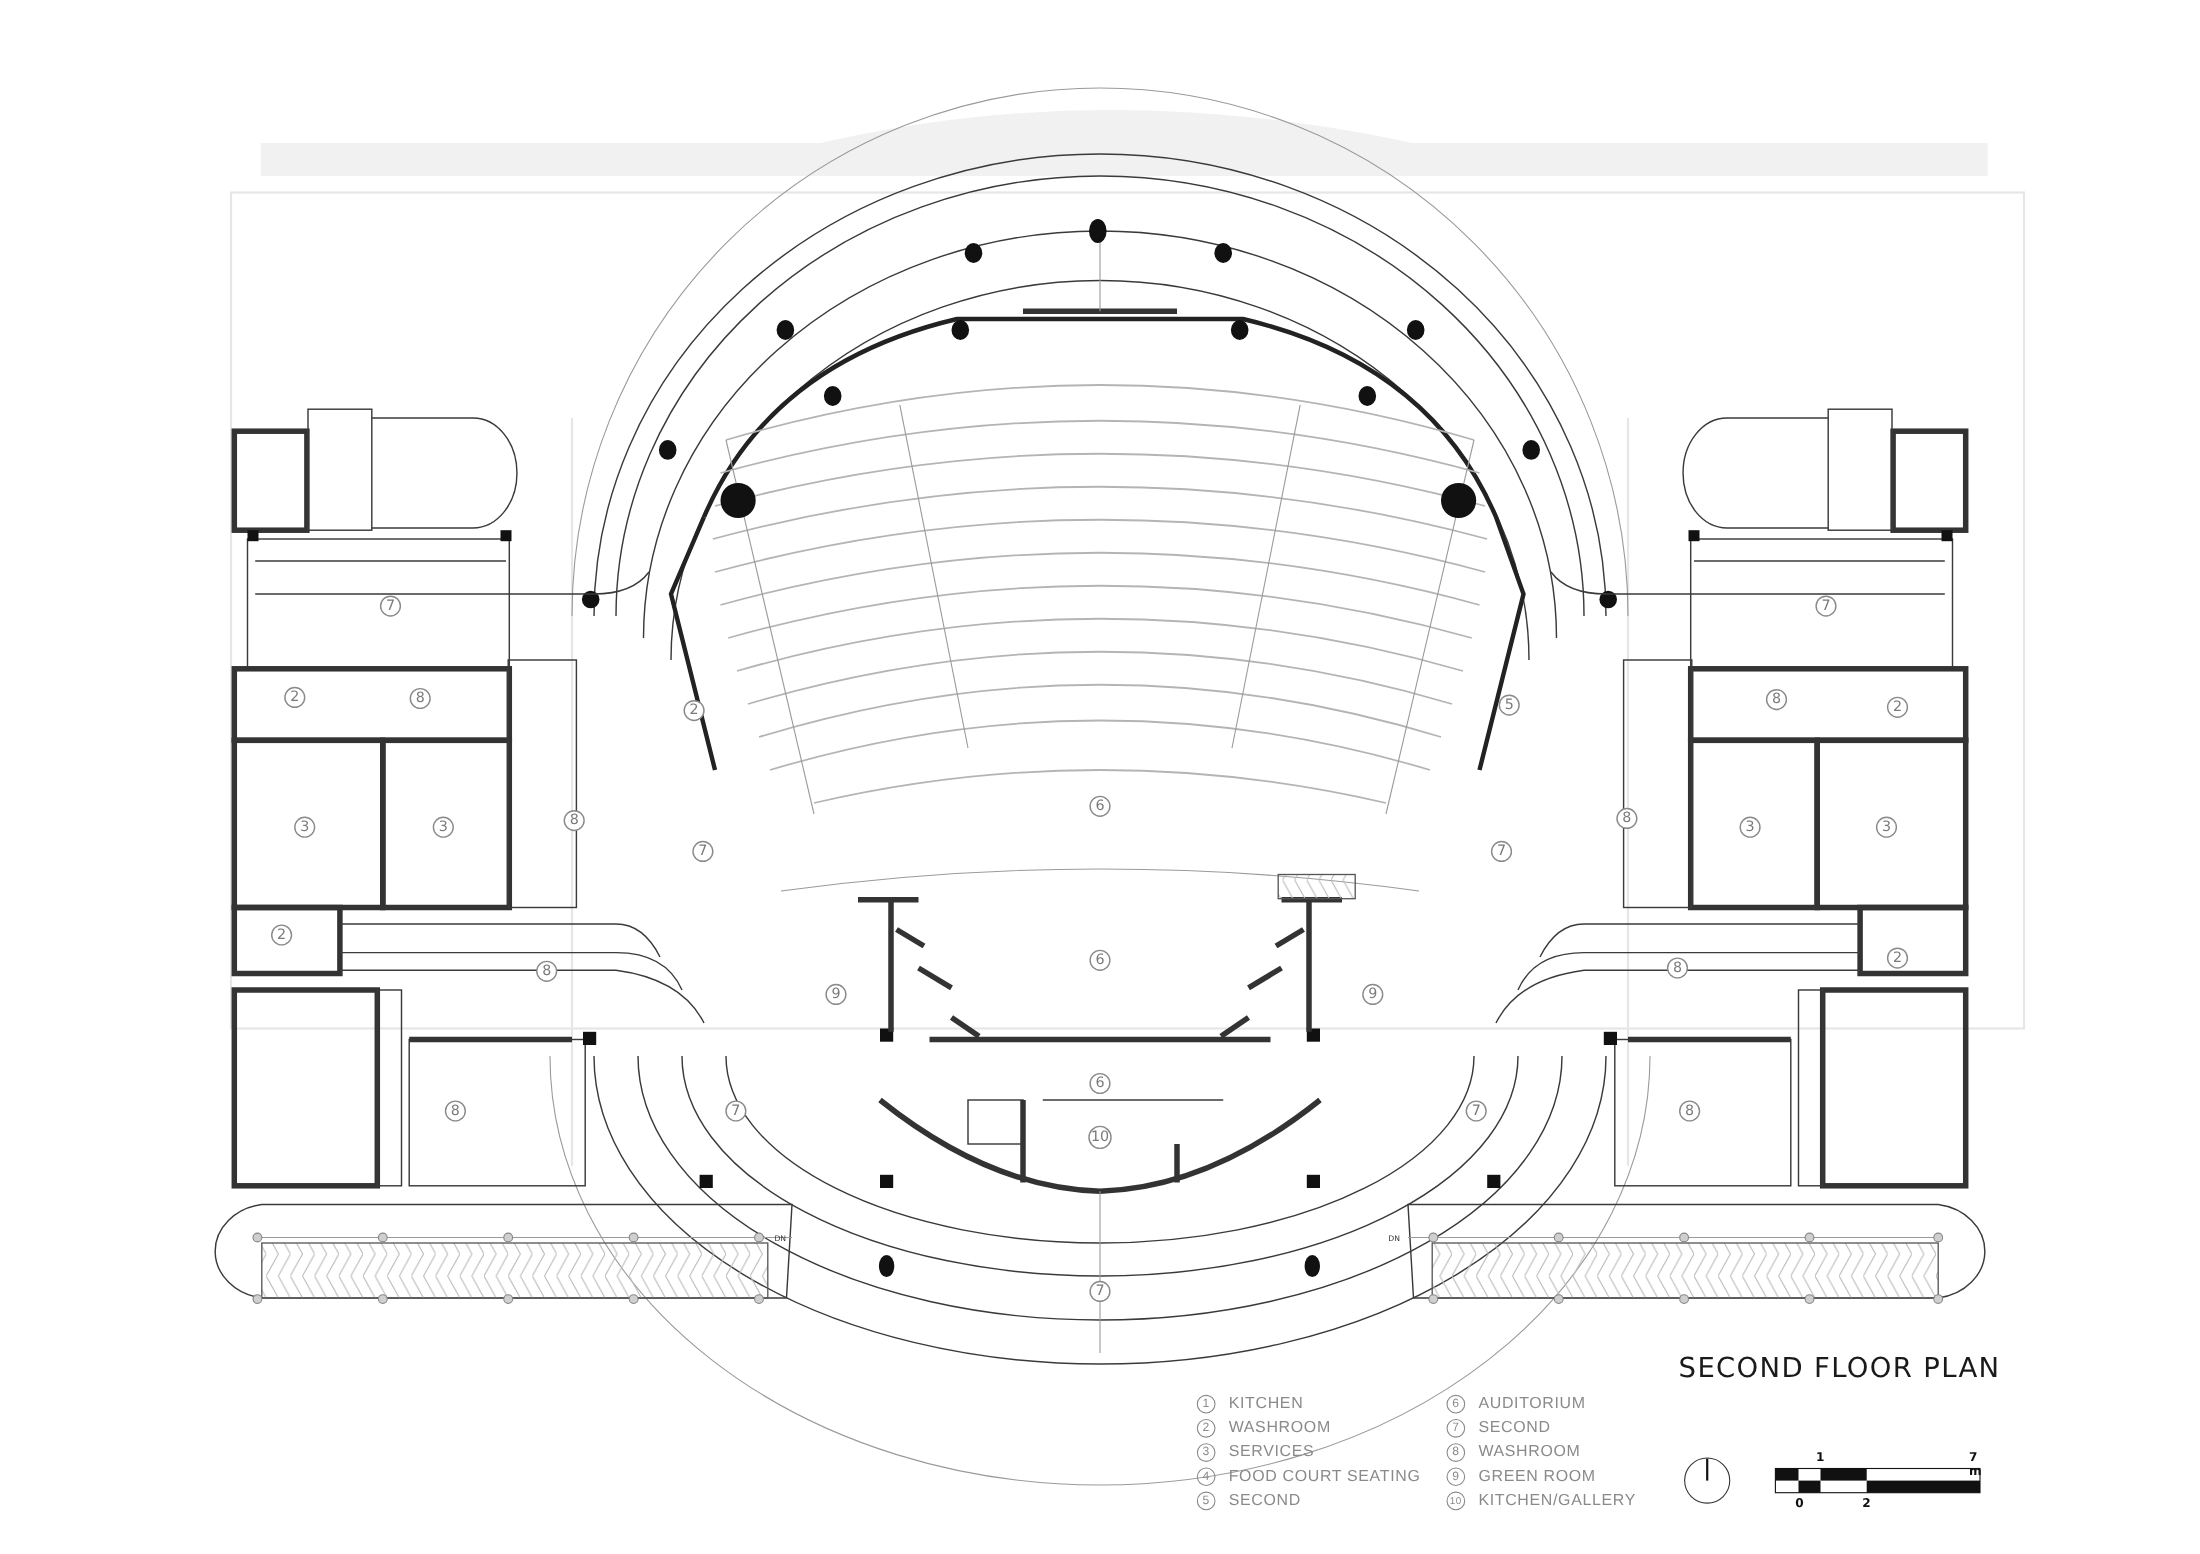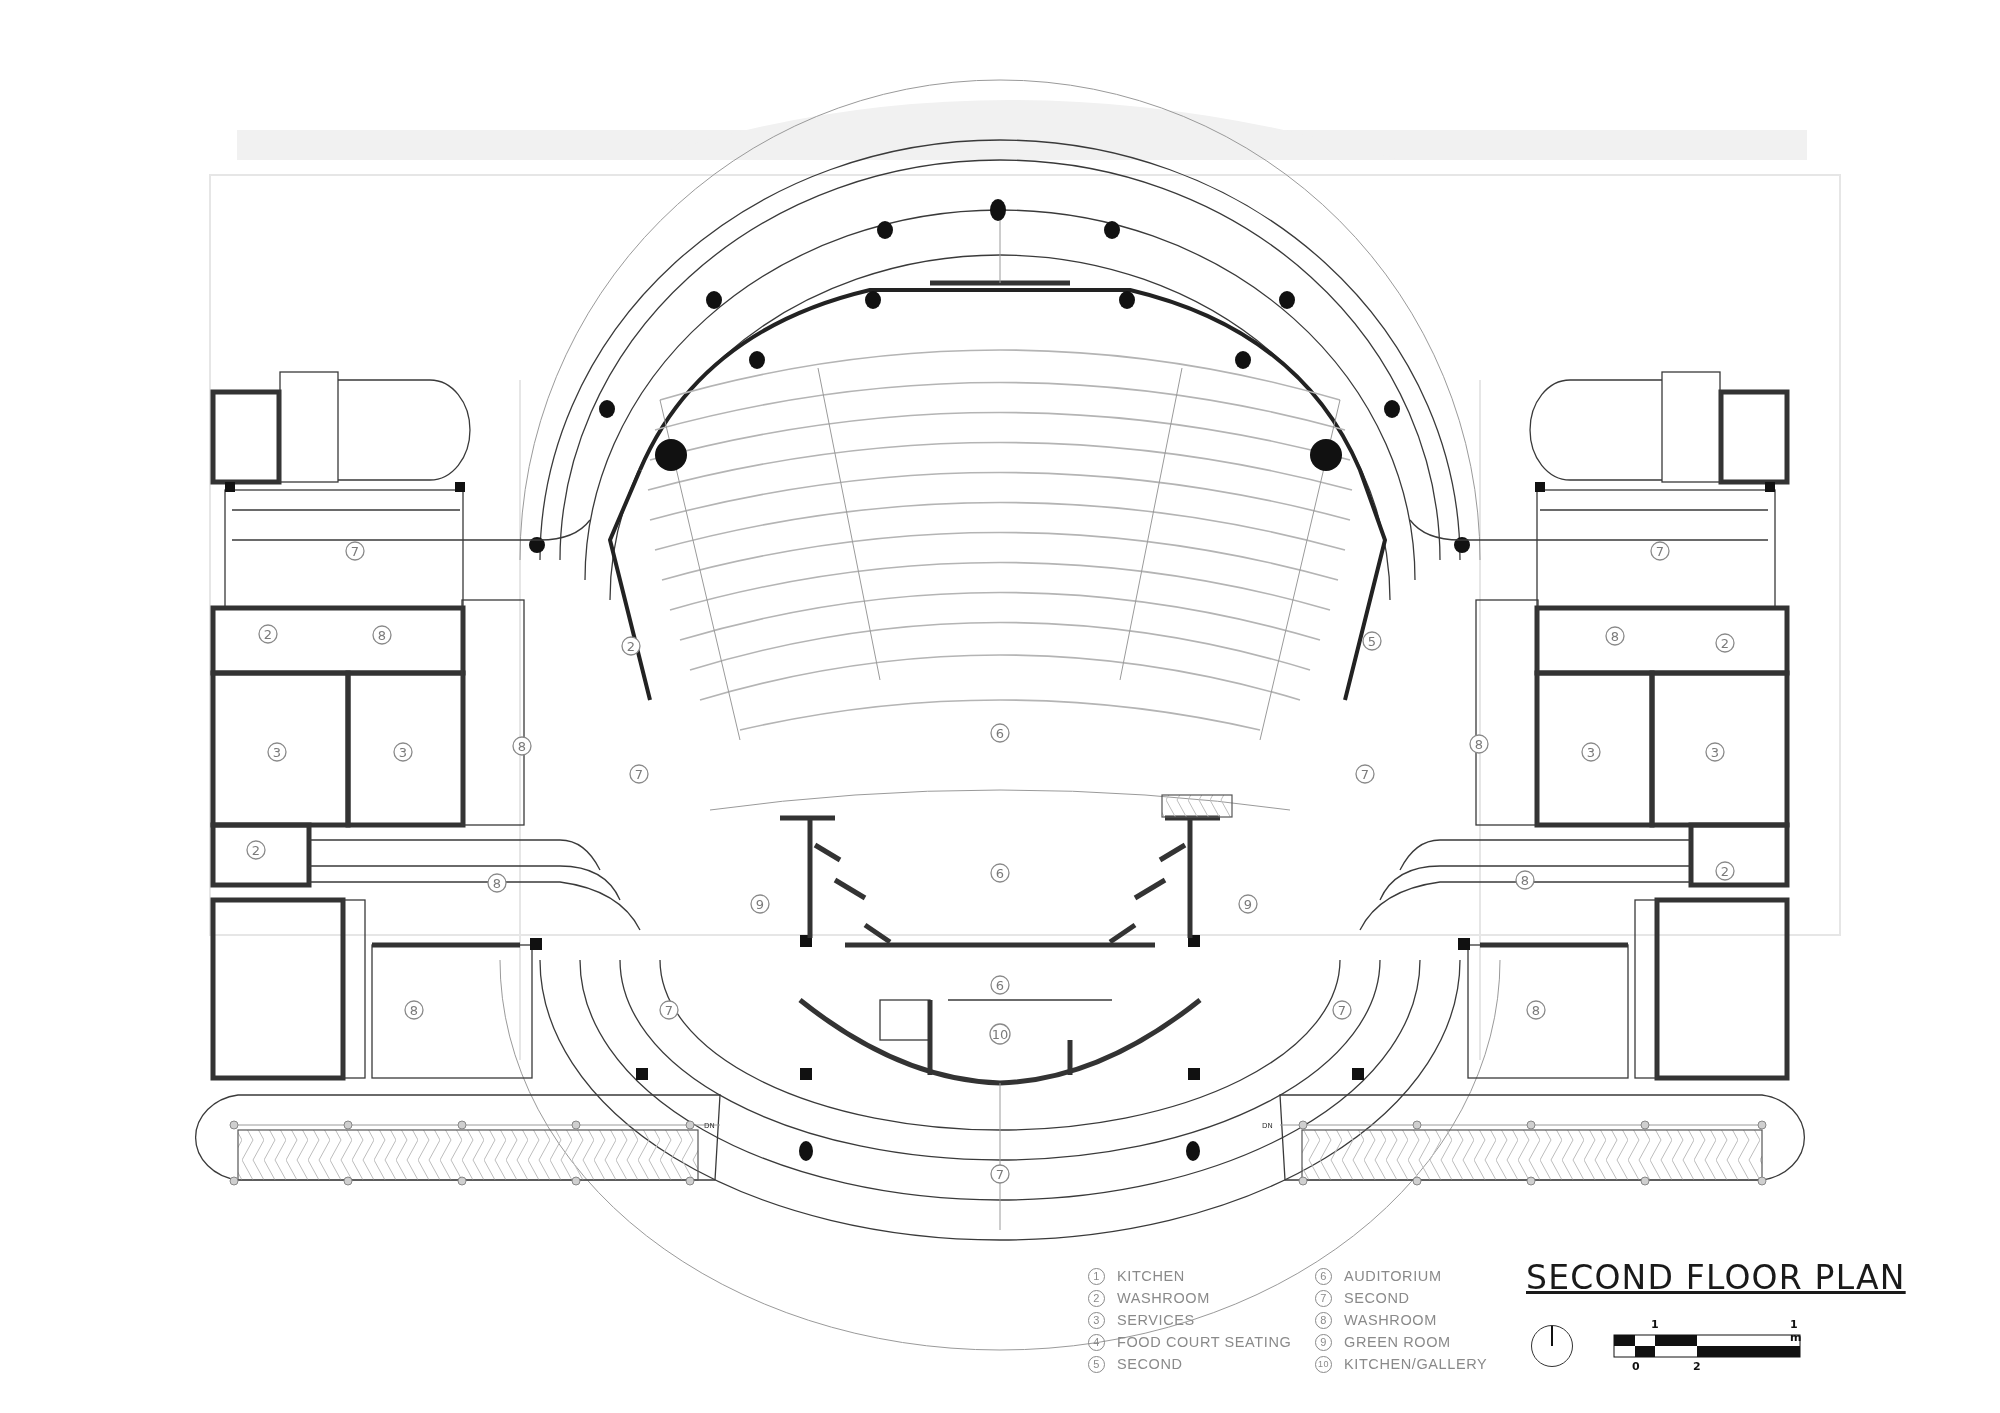--- a/index.html
+++ b/index.html
@@ -14,21 +14,21 @@
   .col { fill:#111; }
   .seat { fill:none; stroke:#b4b4b4; stroke-width:1.6; }
   .tag circle { fill:#fff; stroke:#8a8a8a; stroke-width:1.3; }
   .tag text { fill:#7a7a7a; font-size:13px; text-anchor:middle; dominant-baseline:central; font-family:"DejaVu Sans", sans-serif; }
   .hatch { fill:url(#chev); stroke:#555; stroke-width:1.2; }
 
   #legend { position:absolute; left:1088px; top:1265px; width:420px; }
   .leg-col { position:absolute; top:0; width:220px; }
   .leg-item { display:flex; align-items:center; height:22px; font-family:"Liberation Sans", sans-serif; font-size:14.5px; color:#8a8a8a; letter-spacing:0.6px; }
   .leg-num { display:inline-flex; width:17px; height:17px; border:1.3px solid #8a8a8a; border-radius:50%; align-items:center; justify-content:center; font-size:11px; margin-right:12px; box-sizing:border-box; }
-  #title { position:absolute; left:1526px; top:1258px; font-family:"DejaVu Sans", sans-serif; font-size:33px; color:#1a1a1a; letter-spacing:1.2px;text-decoration:underline; }
+  #title { position:absolute; left:1526px; top:1229px; font-family:"DejaVu Sans", sans-serif; font-size:25px; color:#1a1a1a; letter-spacing:1.2px; }
   #north { position:absolute; left:1531px; top:1325px; width:42px; height:42px; border:1.5px solid #333; border-radius:50%; box-sizing:border-box; }
   #north .needle { position:absolute; left:19px; top:0; width:2px; height:20px; background:#111; }
   #scalebar { position:absolute; left:1612px; top:1320px; width:200px; height:60px; }
   .sb-label { position:absolute; font-family:"DejaVu Sans", sans-serif; font-size:11px; font-weight:bold; color:#111; }
 </style>
 </head>
 <body>
 
 <svg id="plan" viewBox="0 0 2000 1413" xmlns="http://www.w3.org/2000/svg">
   <defs>
@@ -389,16 +389,16 @@
 
 <div id="scalebar">
   <svg width="200" height="60" viewBox="0 0 200 60">
     <rect x="2" y="15" width="186" height="22" fill="#fff" stroke="#111" stroke-width="1"></rect>
     <rect x="2" y="15" width="21" height="11" fill="#111"></rect>
     <rect x="43" y="15" width="42" height="11" fill="#111"></rect>
     <rect x="23" y="26" width="20" height="11" fill="#111"></rect>
     <rect x="85" y="26" width="103" height="11" fill="#111"></rect>
   </svg>
   <span class="sb-label" style="left:39px;top:-2px">1</span>
-  <span class="sb-label" style="left:178px;top:-2px">1 m</span>
+  <span class="sb-label" style="left:178px;top:-2px">7 m</span>
   <span class="sb-label" style="left:20px;top:40px">0</span>
   <span class="sb-label" style="left:81px;top:40px">2</span>
 </div>
 
 </body></html>

